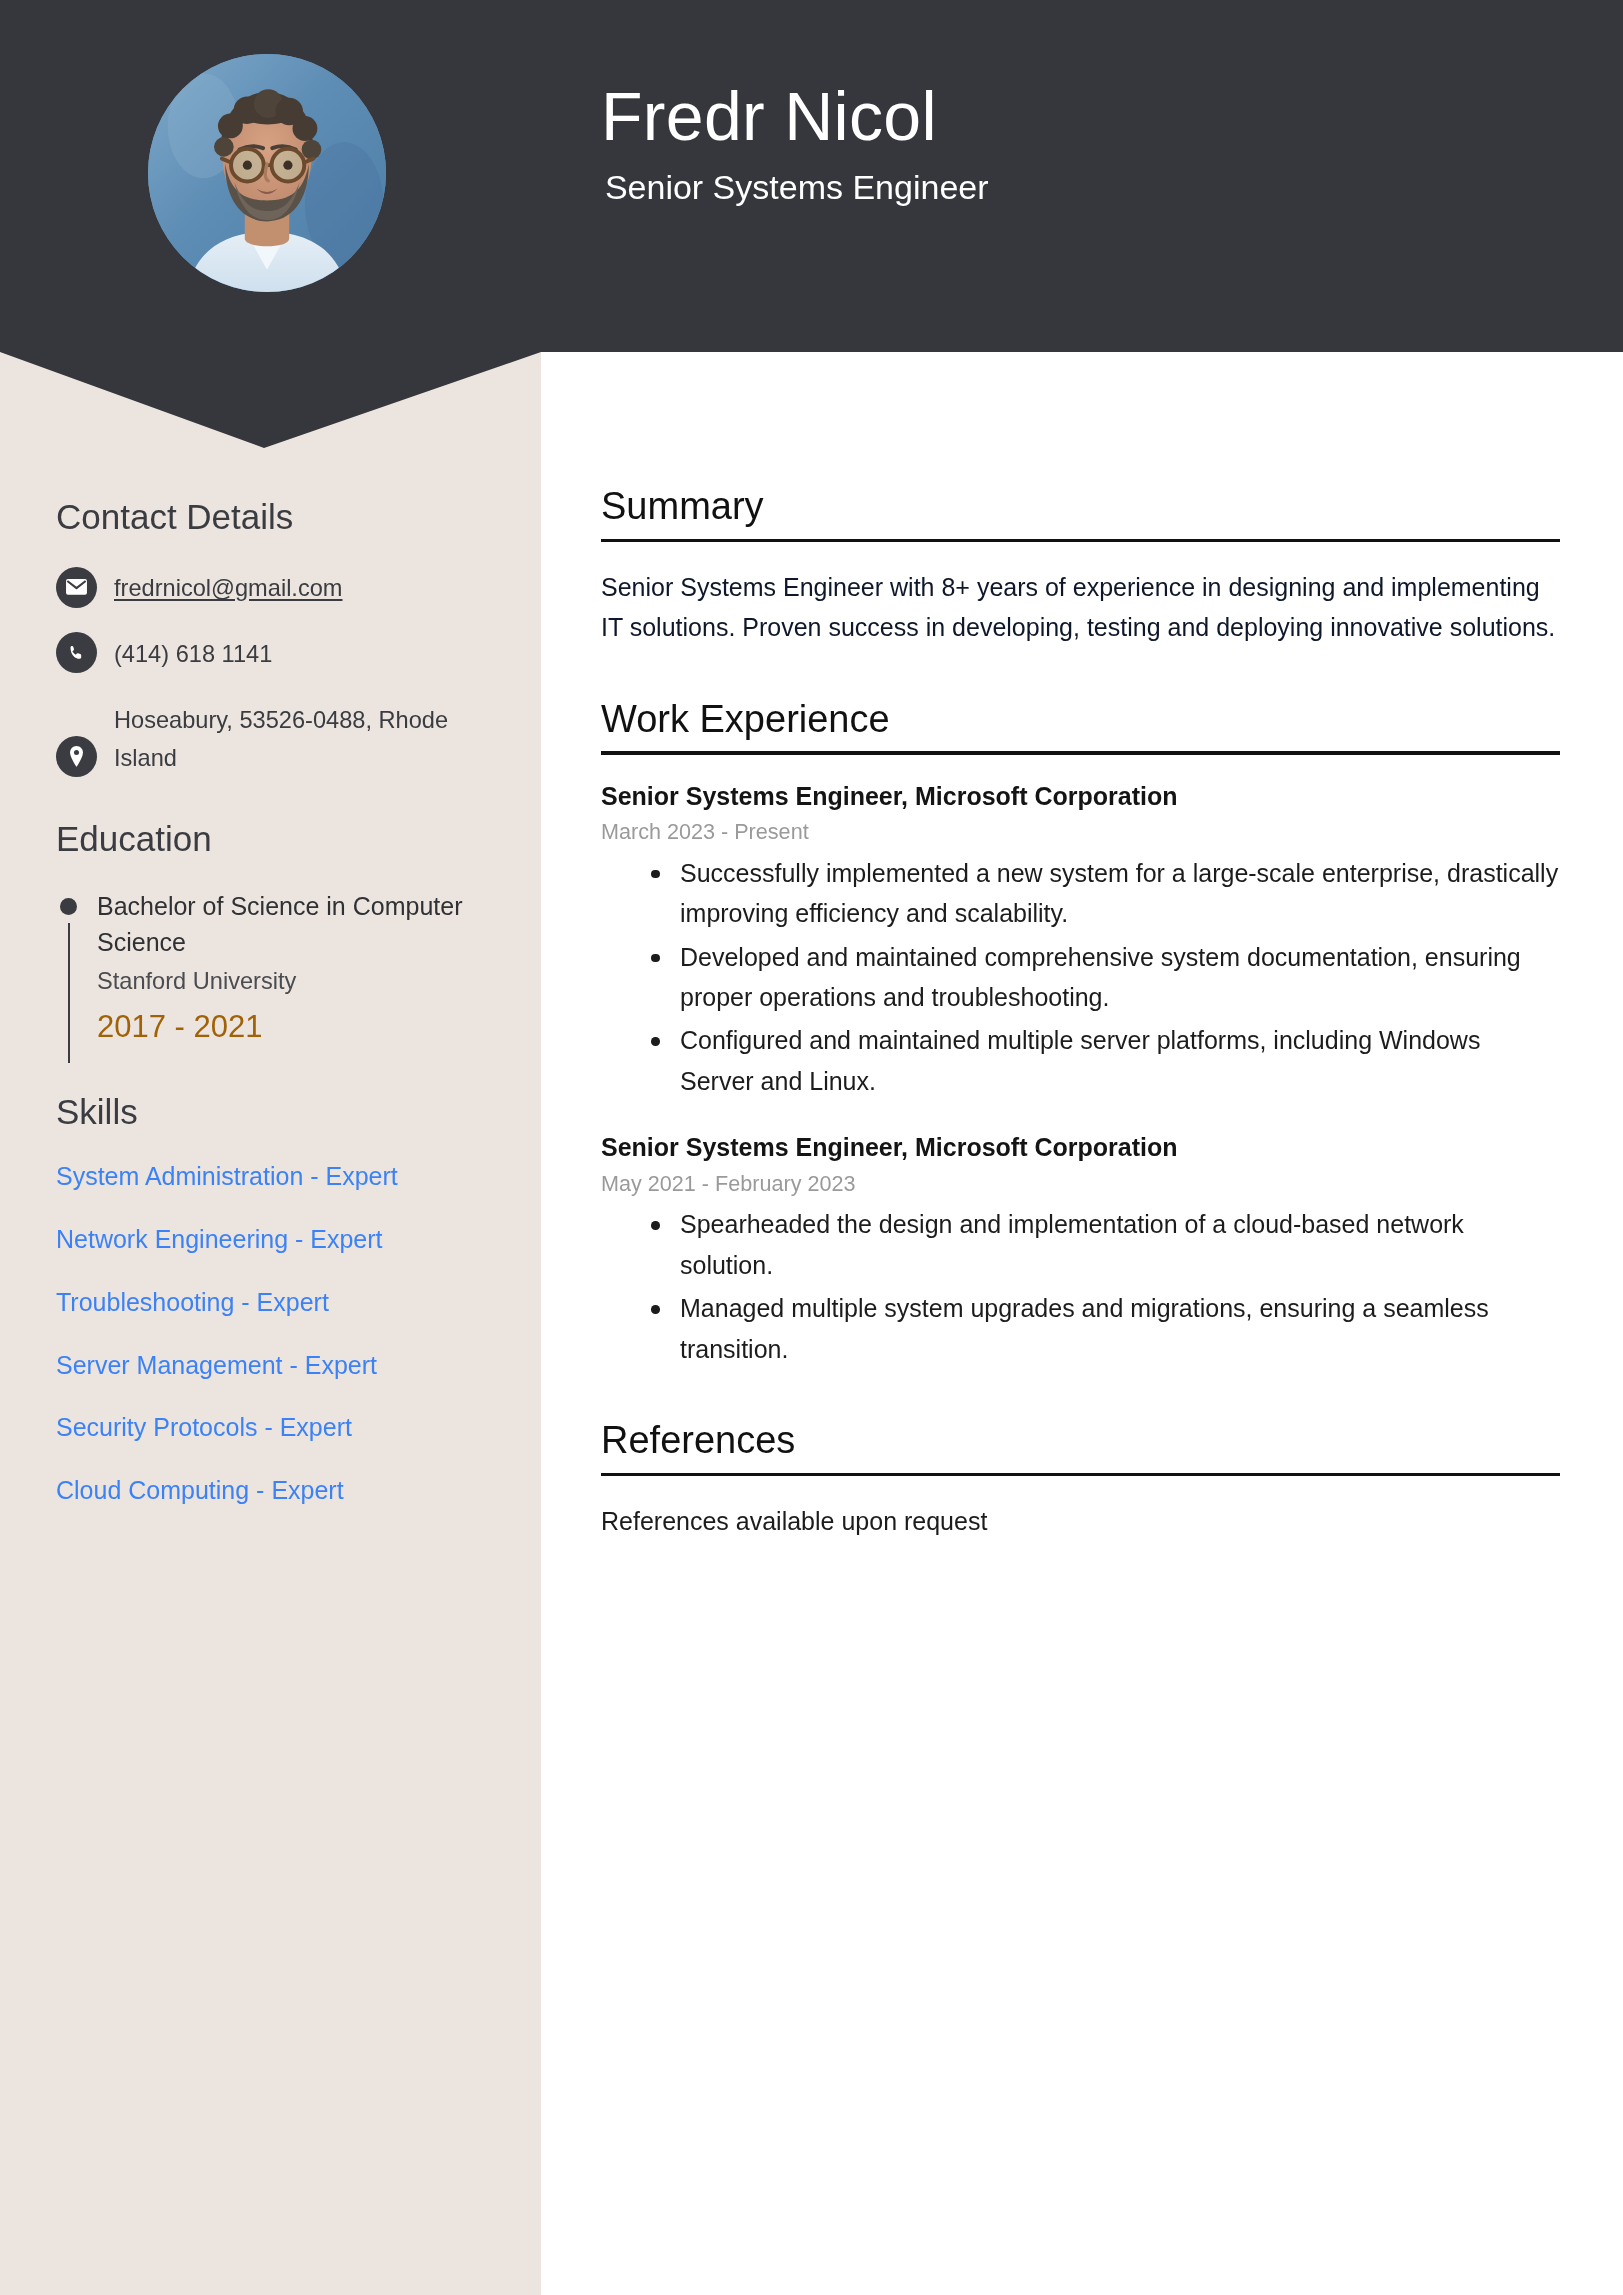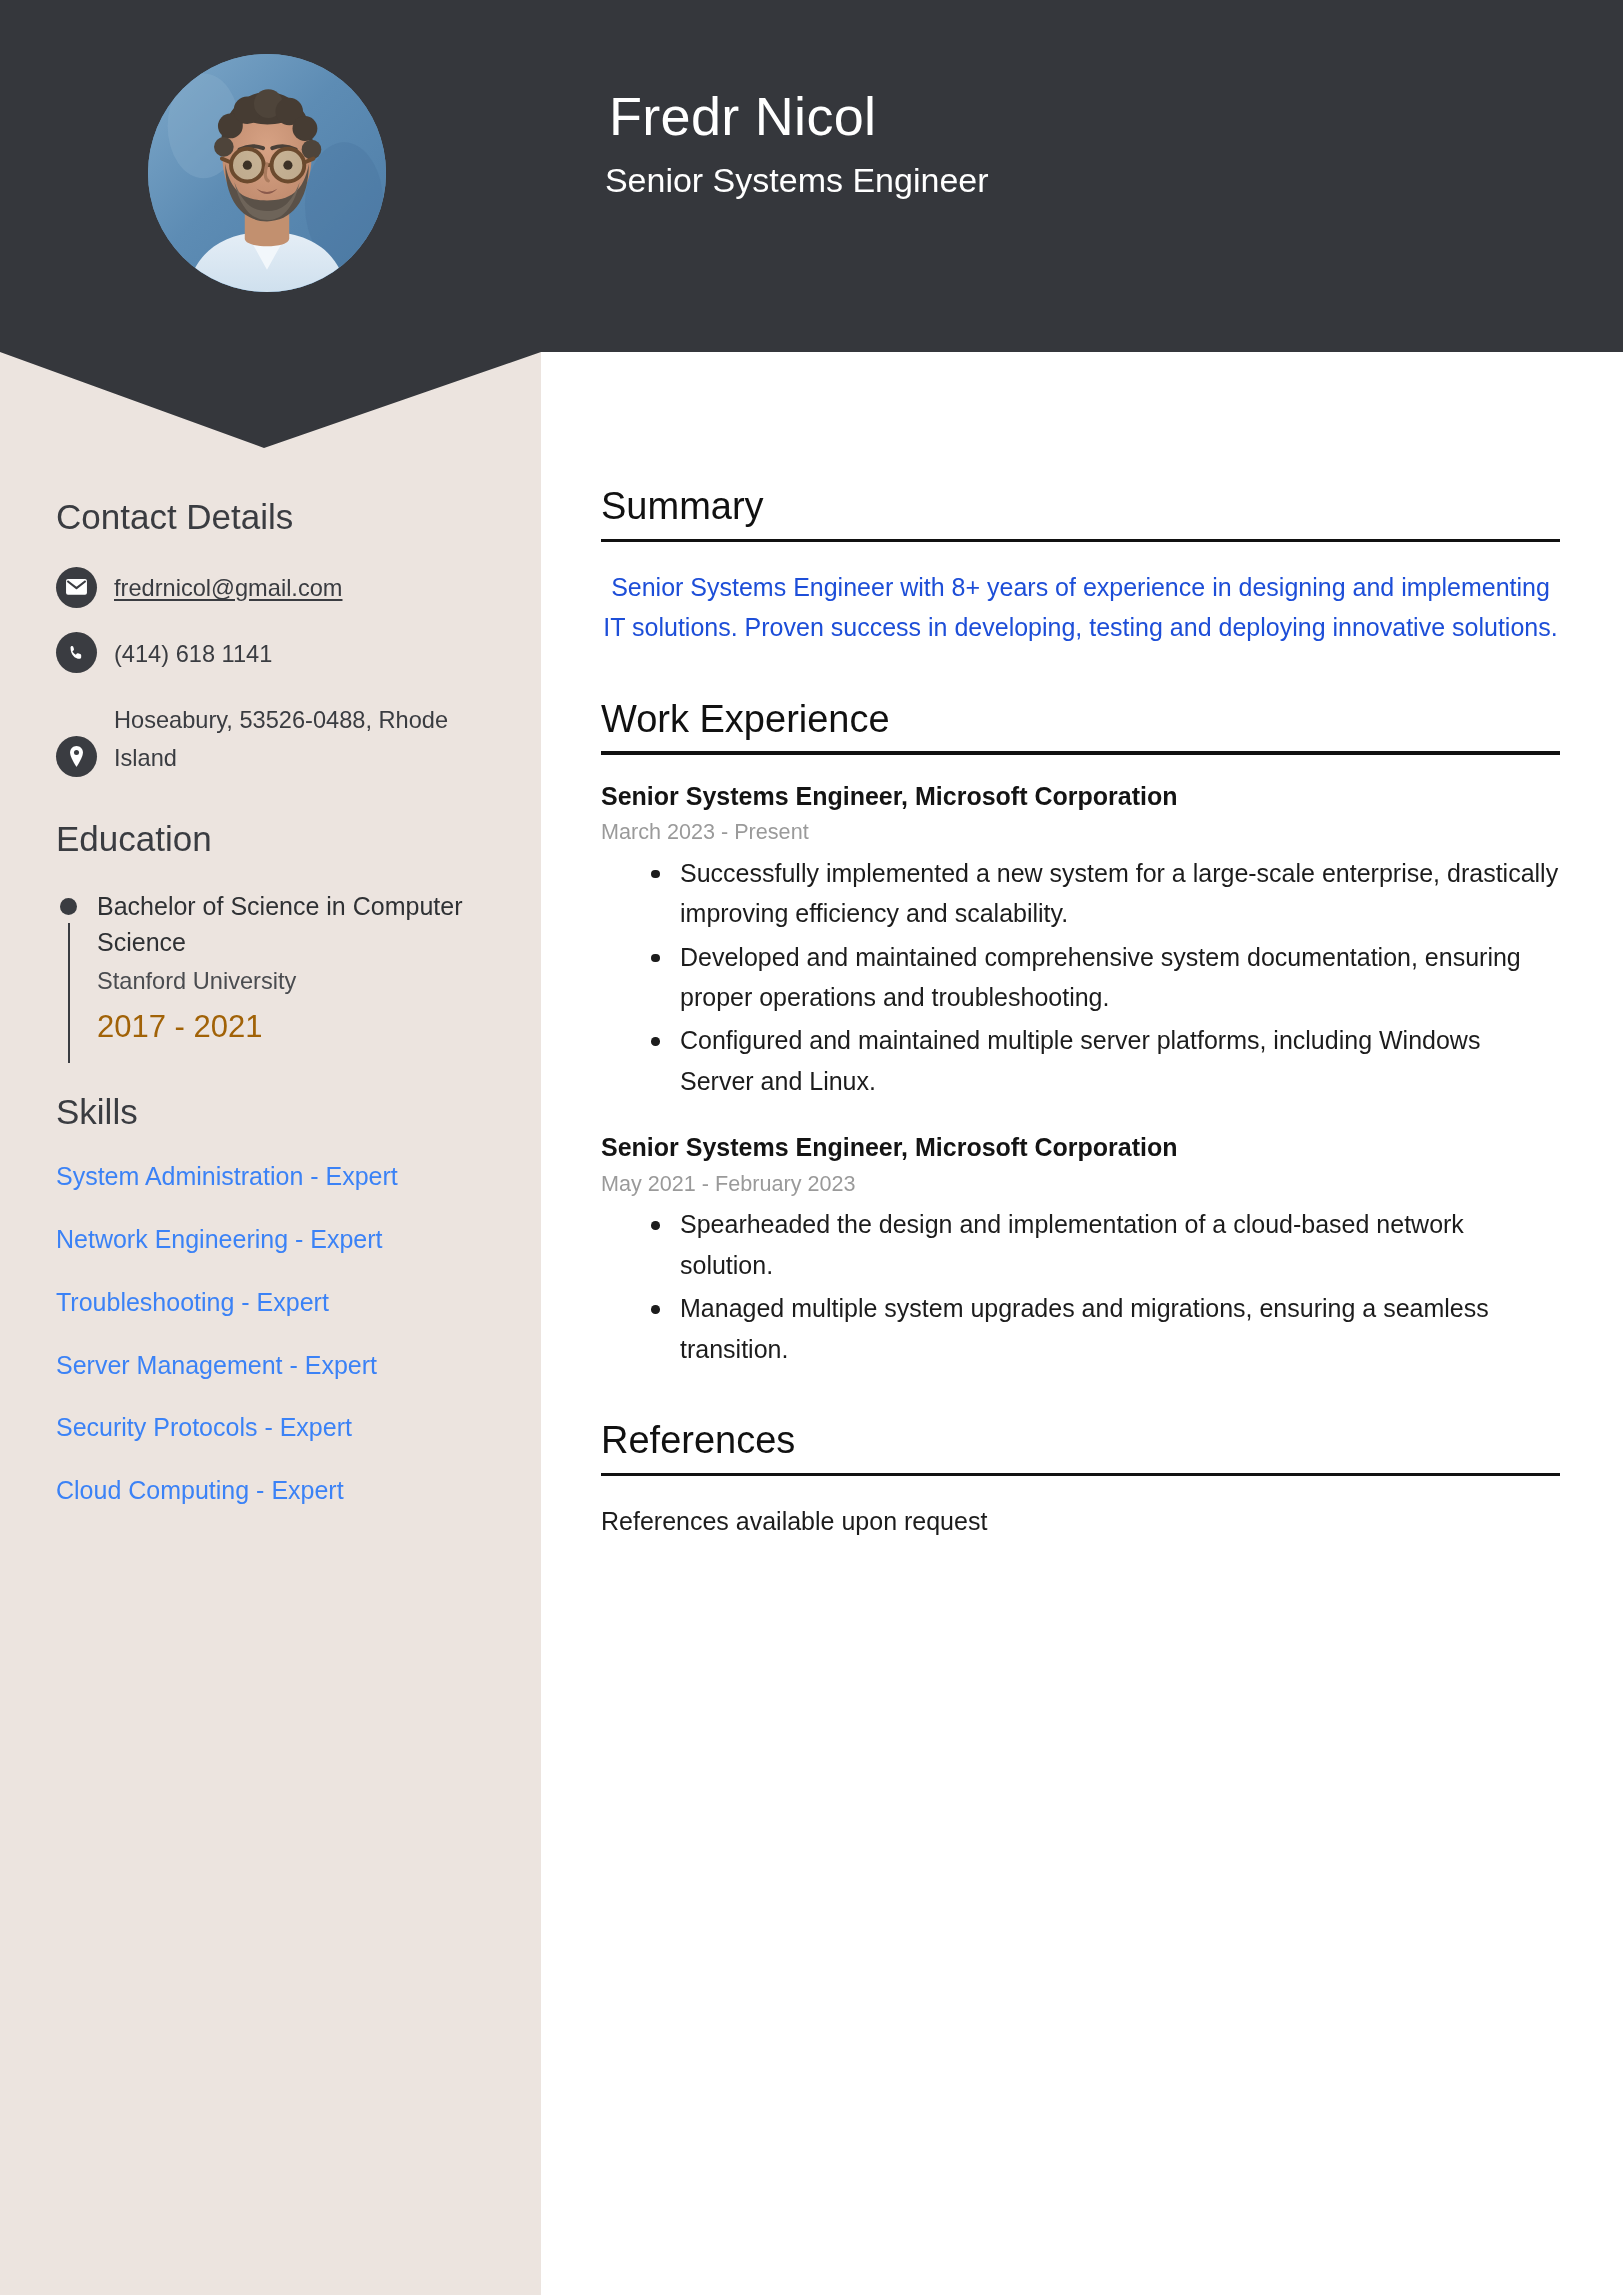--- a/index.html
+++ b/index.html
@@ -50,26 +50,26 @@
     background: #6d9bc0;
   }
   .avatar svg { display: block; width: 238px; height: 238px; }
 
   .header-text {
     position: absolute;
     left: 601px;
     top: 79px;
   }
   .name {
-    font-size: 54px;
+    font-size: 68px;
     font-weight: 400;
     color: #ffffff;
     letter-spacing: 0.3px;
     line-height: 1.1;
-    margin: 8px;
+    margin: 0;
     white-space: nowrap;
   }
   .job-title {
     font-size: 34px;
     font-weight: 400;
     color: #ffffff;
     margin: 14.4px 0 0 3.9px;
     white-space: nowrap;
   }
 
@@ -188,23 +188,22 @@
   }
   .section-rule {
     height: 3.3px;
     background: #111111;
     width: 100%;
     margin-bottom: 25px;
   }
   .summary-text {
     font-size: 25px;
     line-height: 1.62;
-    color: #1d4ed8;
-    margin: 0;
-    text-align: center;
+    color: #0f172a;
+    margin: 0;
   }
 
   .job { margin-bottom: 30px; }
   .job-head {
     font-size: 25px;
     font-weight: bold;
     color: #141414;
     margin: 0;
     line-height: 1.35;
   }

